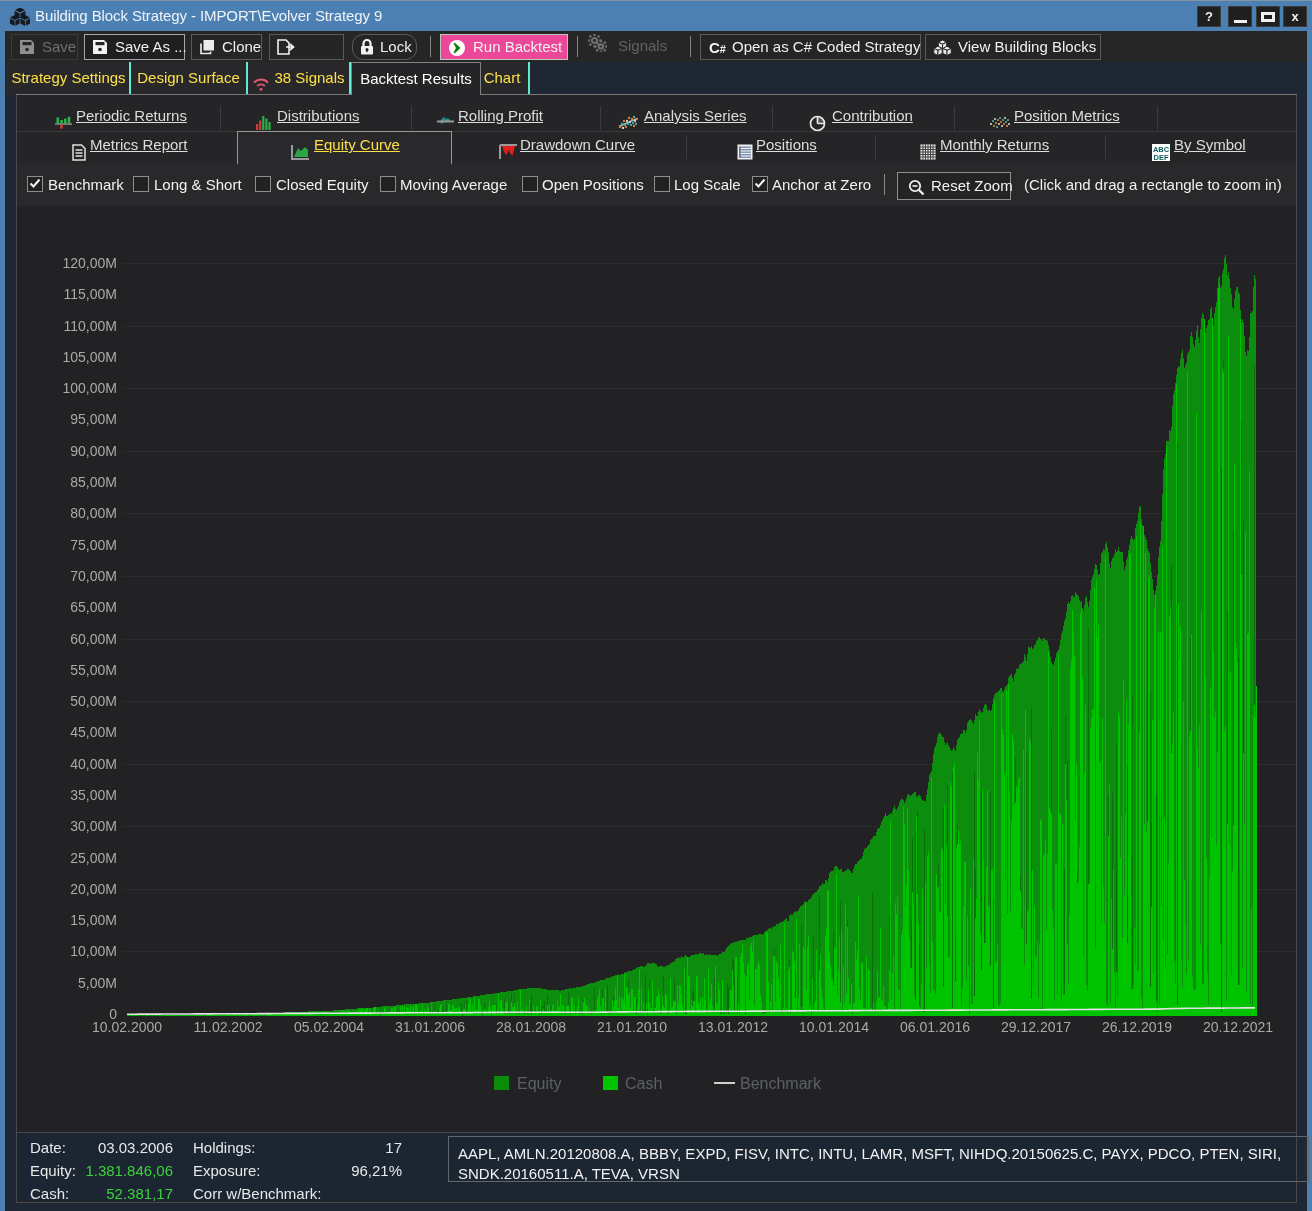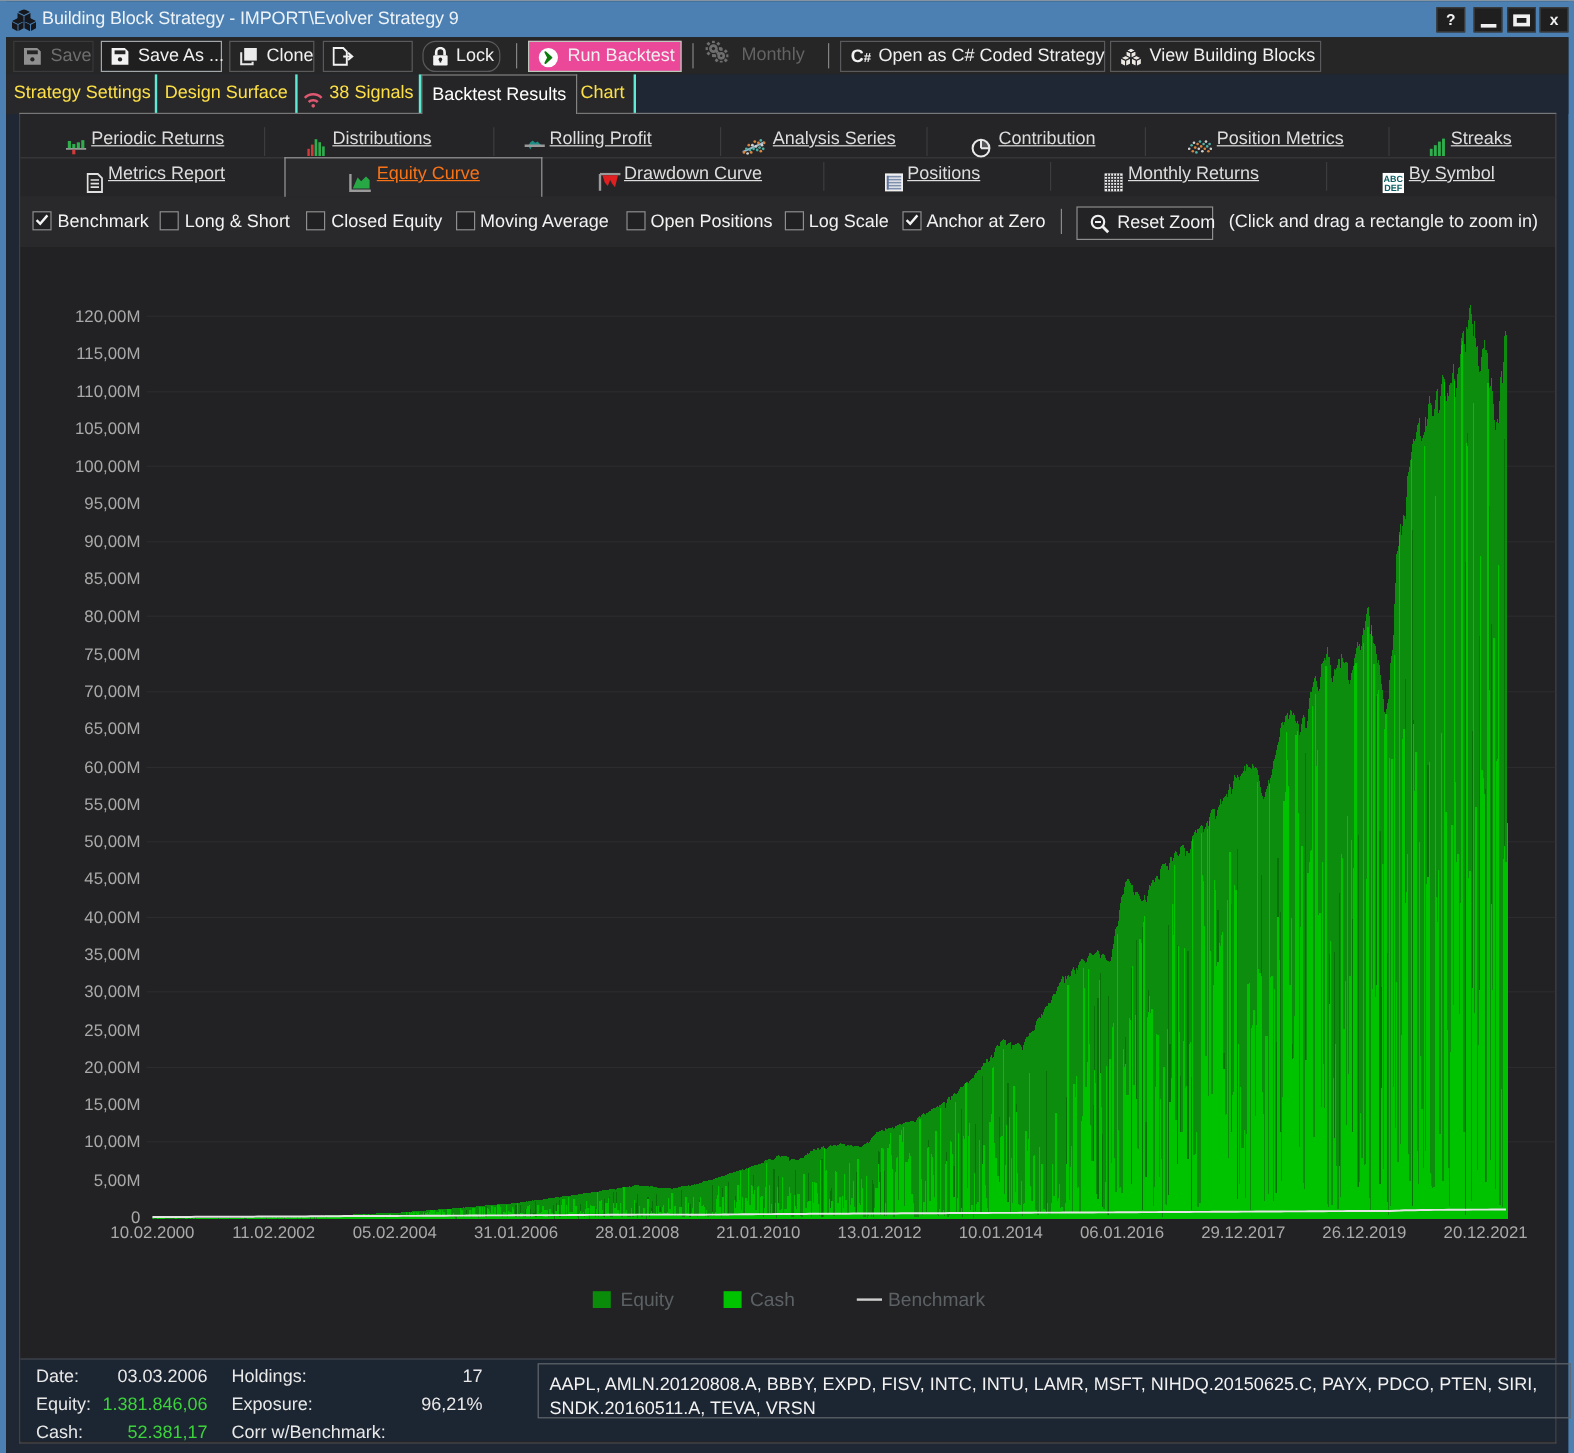--- a/index.html
+++ b/index.html
@@ -147,21 +147,21 @@
           <rect x="17.2" y="11.3" width="2.4" height="2.4" fill="#6e6e6e" transform="rotate(0 18.4 12.5)"></rect>
           <rect x="15.6" y="15.1" width="2.4" height="2.4" fill="#6e6e6e" transform="rotate(45 16.8 16.3)"></rect>
           <rect x="11.8" y="16.7" width="2.4" height="2.4" fill="#6e6e6e" transform="rotate(90 13.0 17.9)"></rect>
           <rect x="8.0" y="15.1" width="2.4" height="2.4" fill="#6e6e6e" transform="rotate(135 9.2 16.3)"></rect>
           <rect x="6.4" y="11.3" width="2.4" height="2.4" fill="#6e6e6e" transform="rotate(180 7.6 12.5)"></rect>
           <rect x="8.0" y="7.5" width="2.4" height="2.4" fill="#6e6e6e" transform="rotate(225 9.2 8.7)"></rect>
           <rect x="11.8" y="5.9" width="2.4" height="2.4" fill="#6e6e6e" transform="rotate(270 13.0 7.1)"></rect>
           <rect x="15.6" y="7.5" width="2.4" height="2.4" fill="#6e6e6e" transform="rotate(315 16.8 8.7)"></rect>
           <circle cx="13" cy="12.5" r="3.2" fill="#6e6e6e"></circle>
           <circle cx="13" cy="12.5" r="1.0" fill="#262627"></circle>
-        </svg><span style="position:absolute;left:30px">Monthly</span></div>
+        </svg><span style="position:absolute;left:30px">Signals</span></div>
       <div class="tsep" style="left:685px"></div>
       <div class="tbtn" style="left:695px;width:221px;">
         <span style="position:absolute;left:8px;top:1px;font-weight:bold;font-size:15px;color:#f2f2f2">C<span style="font-size:11px">#</span></span>
         <span style="position:absolute;left:31px;top:0;">Open as C# Coded Strategy</span>
       </div>
       <div class="tbtn" style="left:920px;width:176px;">
         <svg class="ic" style="" width="19" height="18" viewBox="0 0 19 18">
           <g fill="#ece9e2" stroke="#26262a" stroke-width="1" stroke-linejoin="round">
             <path d="M9.5 1.0 L13.7 3.2 L9.5 5.2 L5.3 3.2 Z"></path>
             <path d="M5.3 3.2 L9.5 5.2 V10.2 L5.3 8.2 Z"></path>
@@ -289,31 +289,20 @@
               <circle cx="14" cy="9" r="1.1" fill="#d8853f"></circle>
               <circle cx="15" cy="3" r="1.1" fill="#cfcfcf"></circle>
               <circle cx="16" cy="7" r="1.1" fill="#4fb0a5"></circle>
               <circle cx="17" cy="11" r="1.1" fill="#d8853f"></circle>
               <circle cx="18" cy="5" r="1.1" fill="#4fb0a5"></circle>
               <circle cx="19" cy="9" r="1.1" fill="#cfcfcf"></circle>
             </svg>
           </span>
           <span class="lbl" style="left:997px;">Position Metrics</span>
         </div>
-        <div class="stab" style="left:0;top:8px;width:1279px;height:29px">
-          <span class="ic" style="left:1174px">
-            <svg class="ic" style="" width="14" height="15" viewBox="0 0 14 15">
-              <rect x="0.5" y="9" width="2.4" height="6" fill="#2fae4d"></rect>
-              <rect x="3.9" y="6" width="2.4" height="9" fill="#2fae4d"></rect>
-              <rect x="7.3" y="3" width="2.4" height="12" fill="#2fae4d"></rect>
-              <rect x="10.7" y="0.5" width="2.4" height="14.5" fill="#2fae4d"></rect>
-            </svg>
-          </span>
-          <span class="lbl" style="left:1192px;">Streaks</span>
-        </div>
         <div class="stsep" style="left:203px;top:11px"></div>
         <div class="stsep" style="left:394px;top:11px"></div>
         <div class="stsep" style="left:583px;top:11px"></div>
         <div class="stsep" style="left:755px;top:11px"></div>
         <div class="stsep" style="left:937px;top:11px"></div>
         <div class="stsep" style="left:1140px;top:11px"></div>
         <div class="stab" style="left:0;top:37px;width:1279px;height:29px">
           <span class="ic" style="left:55px">
             <svg class="ic" style="" width="14" height="17" viewBox="0 0 14 17">
               <path d="M1 1 H9.5 L13 4.5 V16 H1 Z" fill="none" stroke="#e0e0e0" stroke-width="1.5"></path>
@@ -322,21 +311,21 @@
           </span>
           <span class="lbl" style="left:73px;">Metrics Report</span>
         </div>
         <div class="stab" style="left:0;top:37px;width:1279px;height:29px">
           <span class="ic" style="left:273px">
             <svg class="ic" style="" width="20" height="17" viewBox="0 0 20 17">
               <path d="M2 1 V15 H19" fill="none" stroke="#9a9a9a" stroke-width="2"></path>
               <path d="M4 13 L8 4 L11 7 L15 3 L18 6 V13 Z" fill="#27a844"></path>
             </svg>
           </span>
-          <span class="lbl" style="left:297px;color:#f97316;">Equity Curve</span>
+          <span class="lbl" style="left:297px;color:#fde047;">Equity Curve</span>
         </div>
         <div class="stab" style="left:0;top:37px;width:1279px;height:29px">
           <span class="ic" style="left:481px">
             <svg class="ic" style="" width="20" height="16" viewBox="0 0 20 16">
               <path d="M2 1 H19 M2 1 V15" fill="none" stroke="#9a9a9a" stroke-width="2"></path>
               <path d="M4 2 L6 8 L8.5 11 L10.5 6 L12 9 L14.5 12 L17 2 Z" fill="#e02020"></path>
             </svg>
           </span>
           <span class="lbl" style="left:503px;">Drawdown Curve</span>
         </div>

